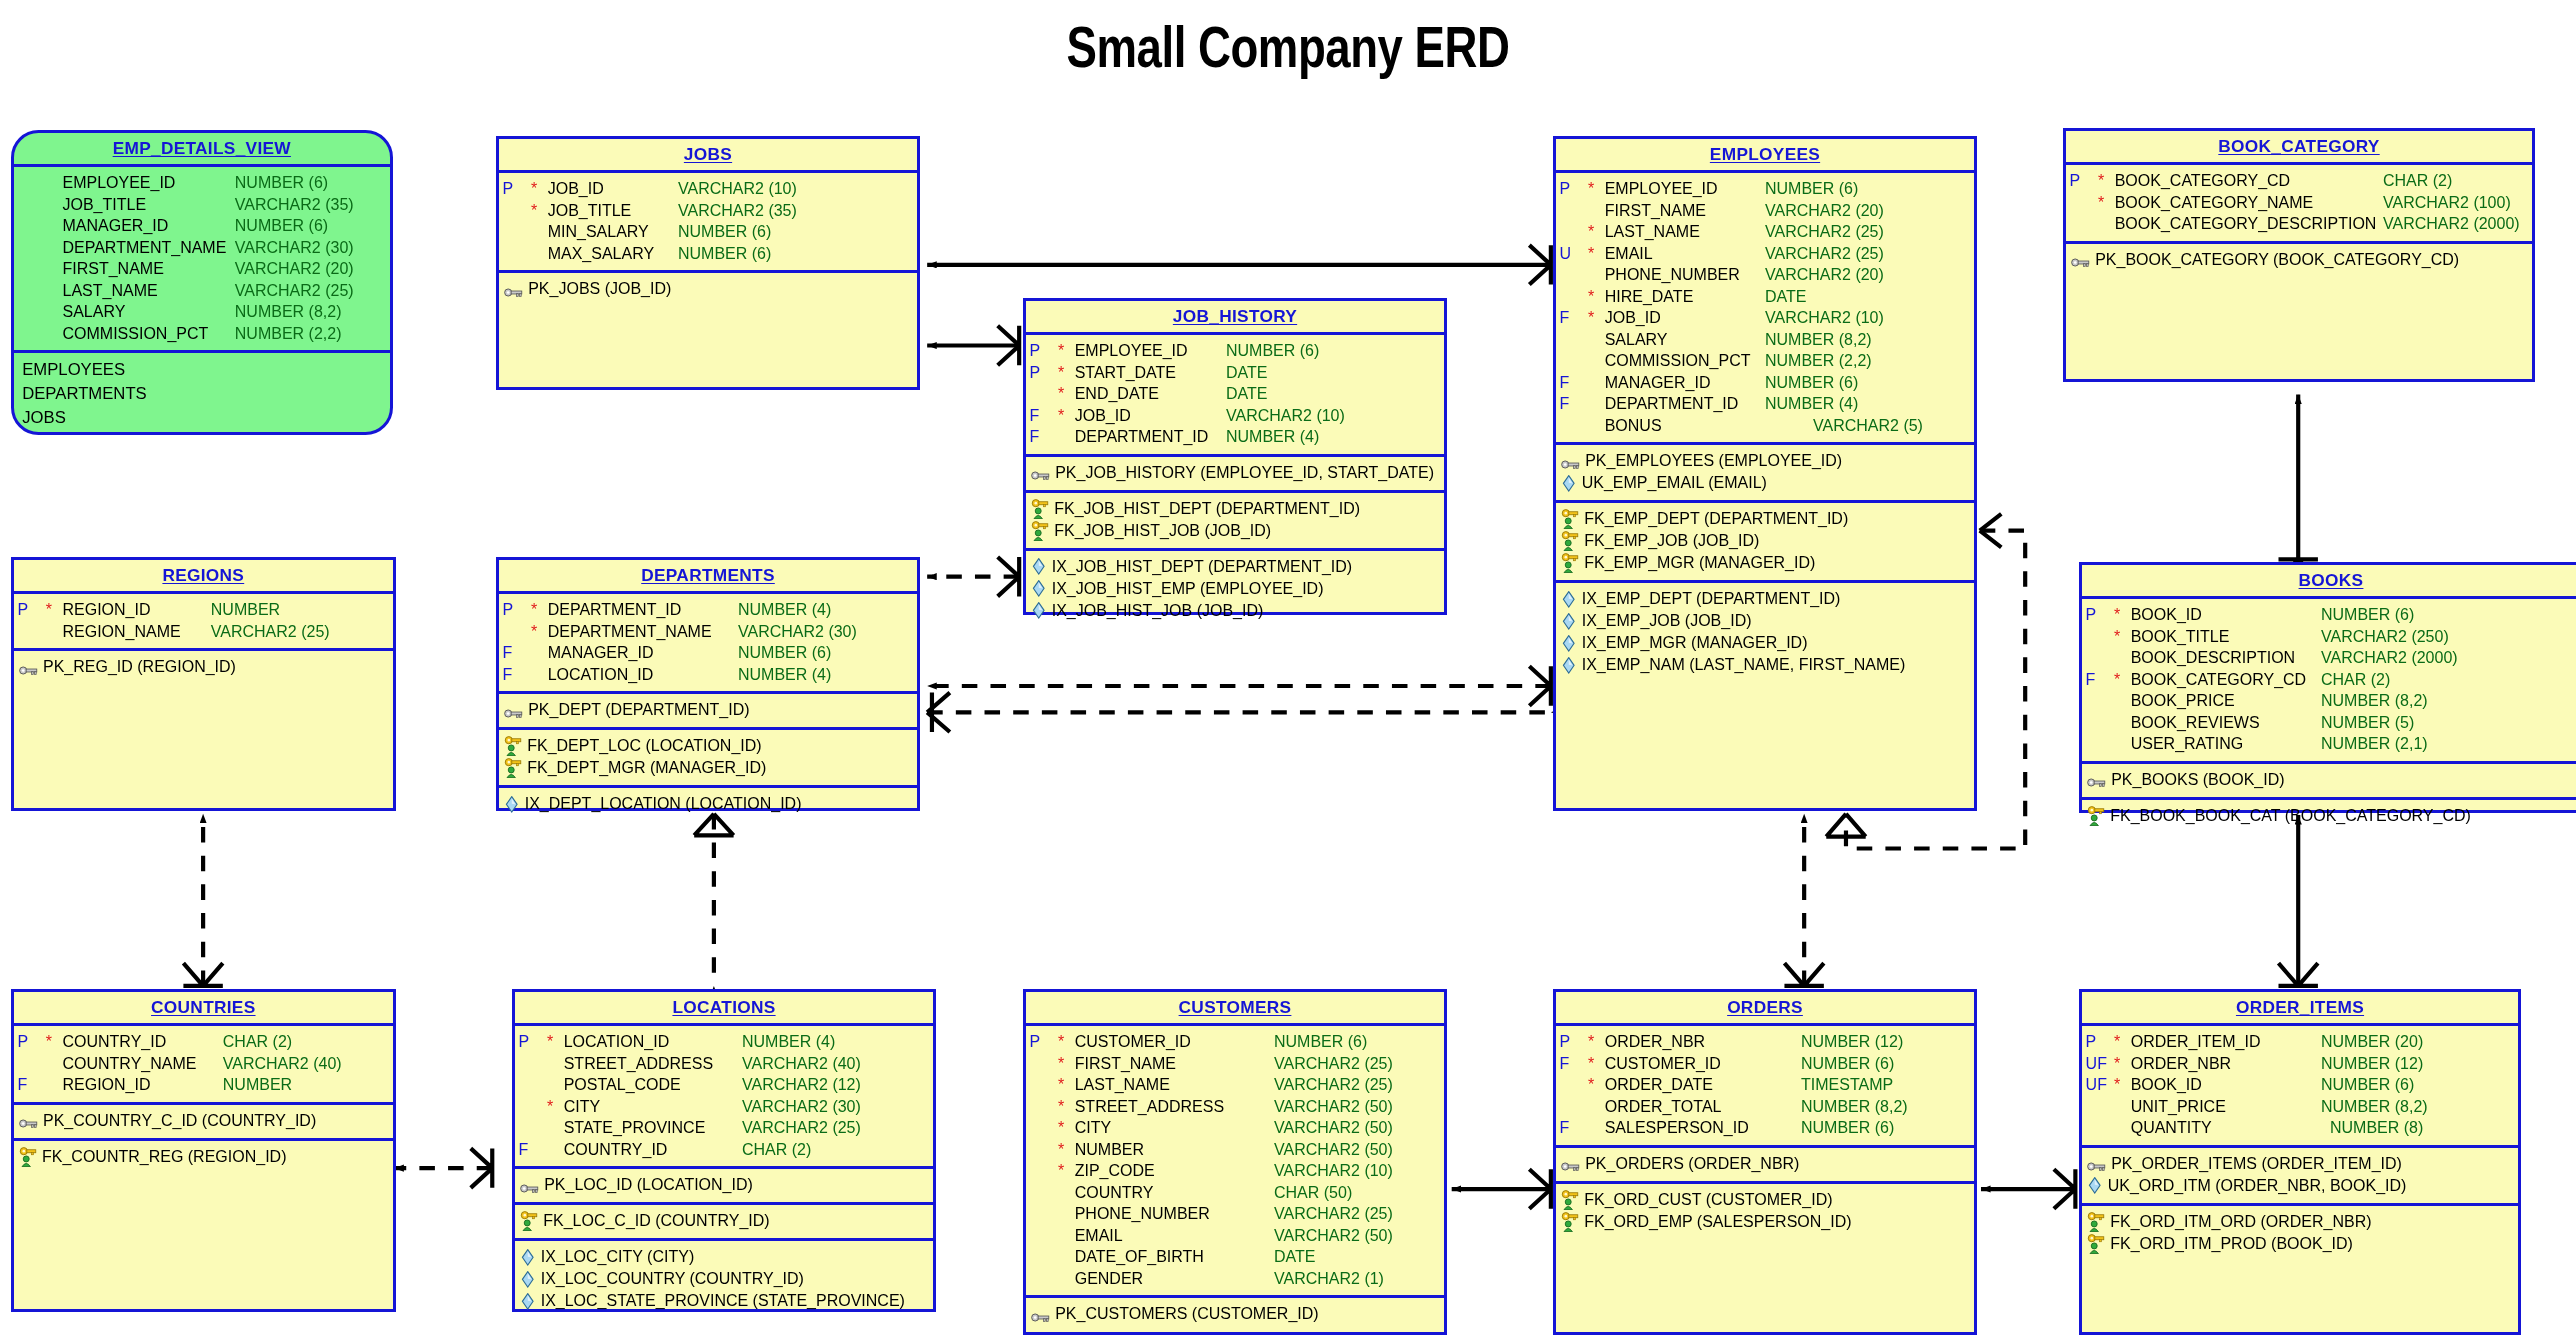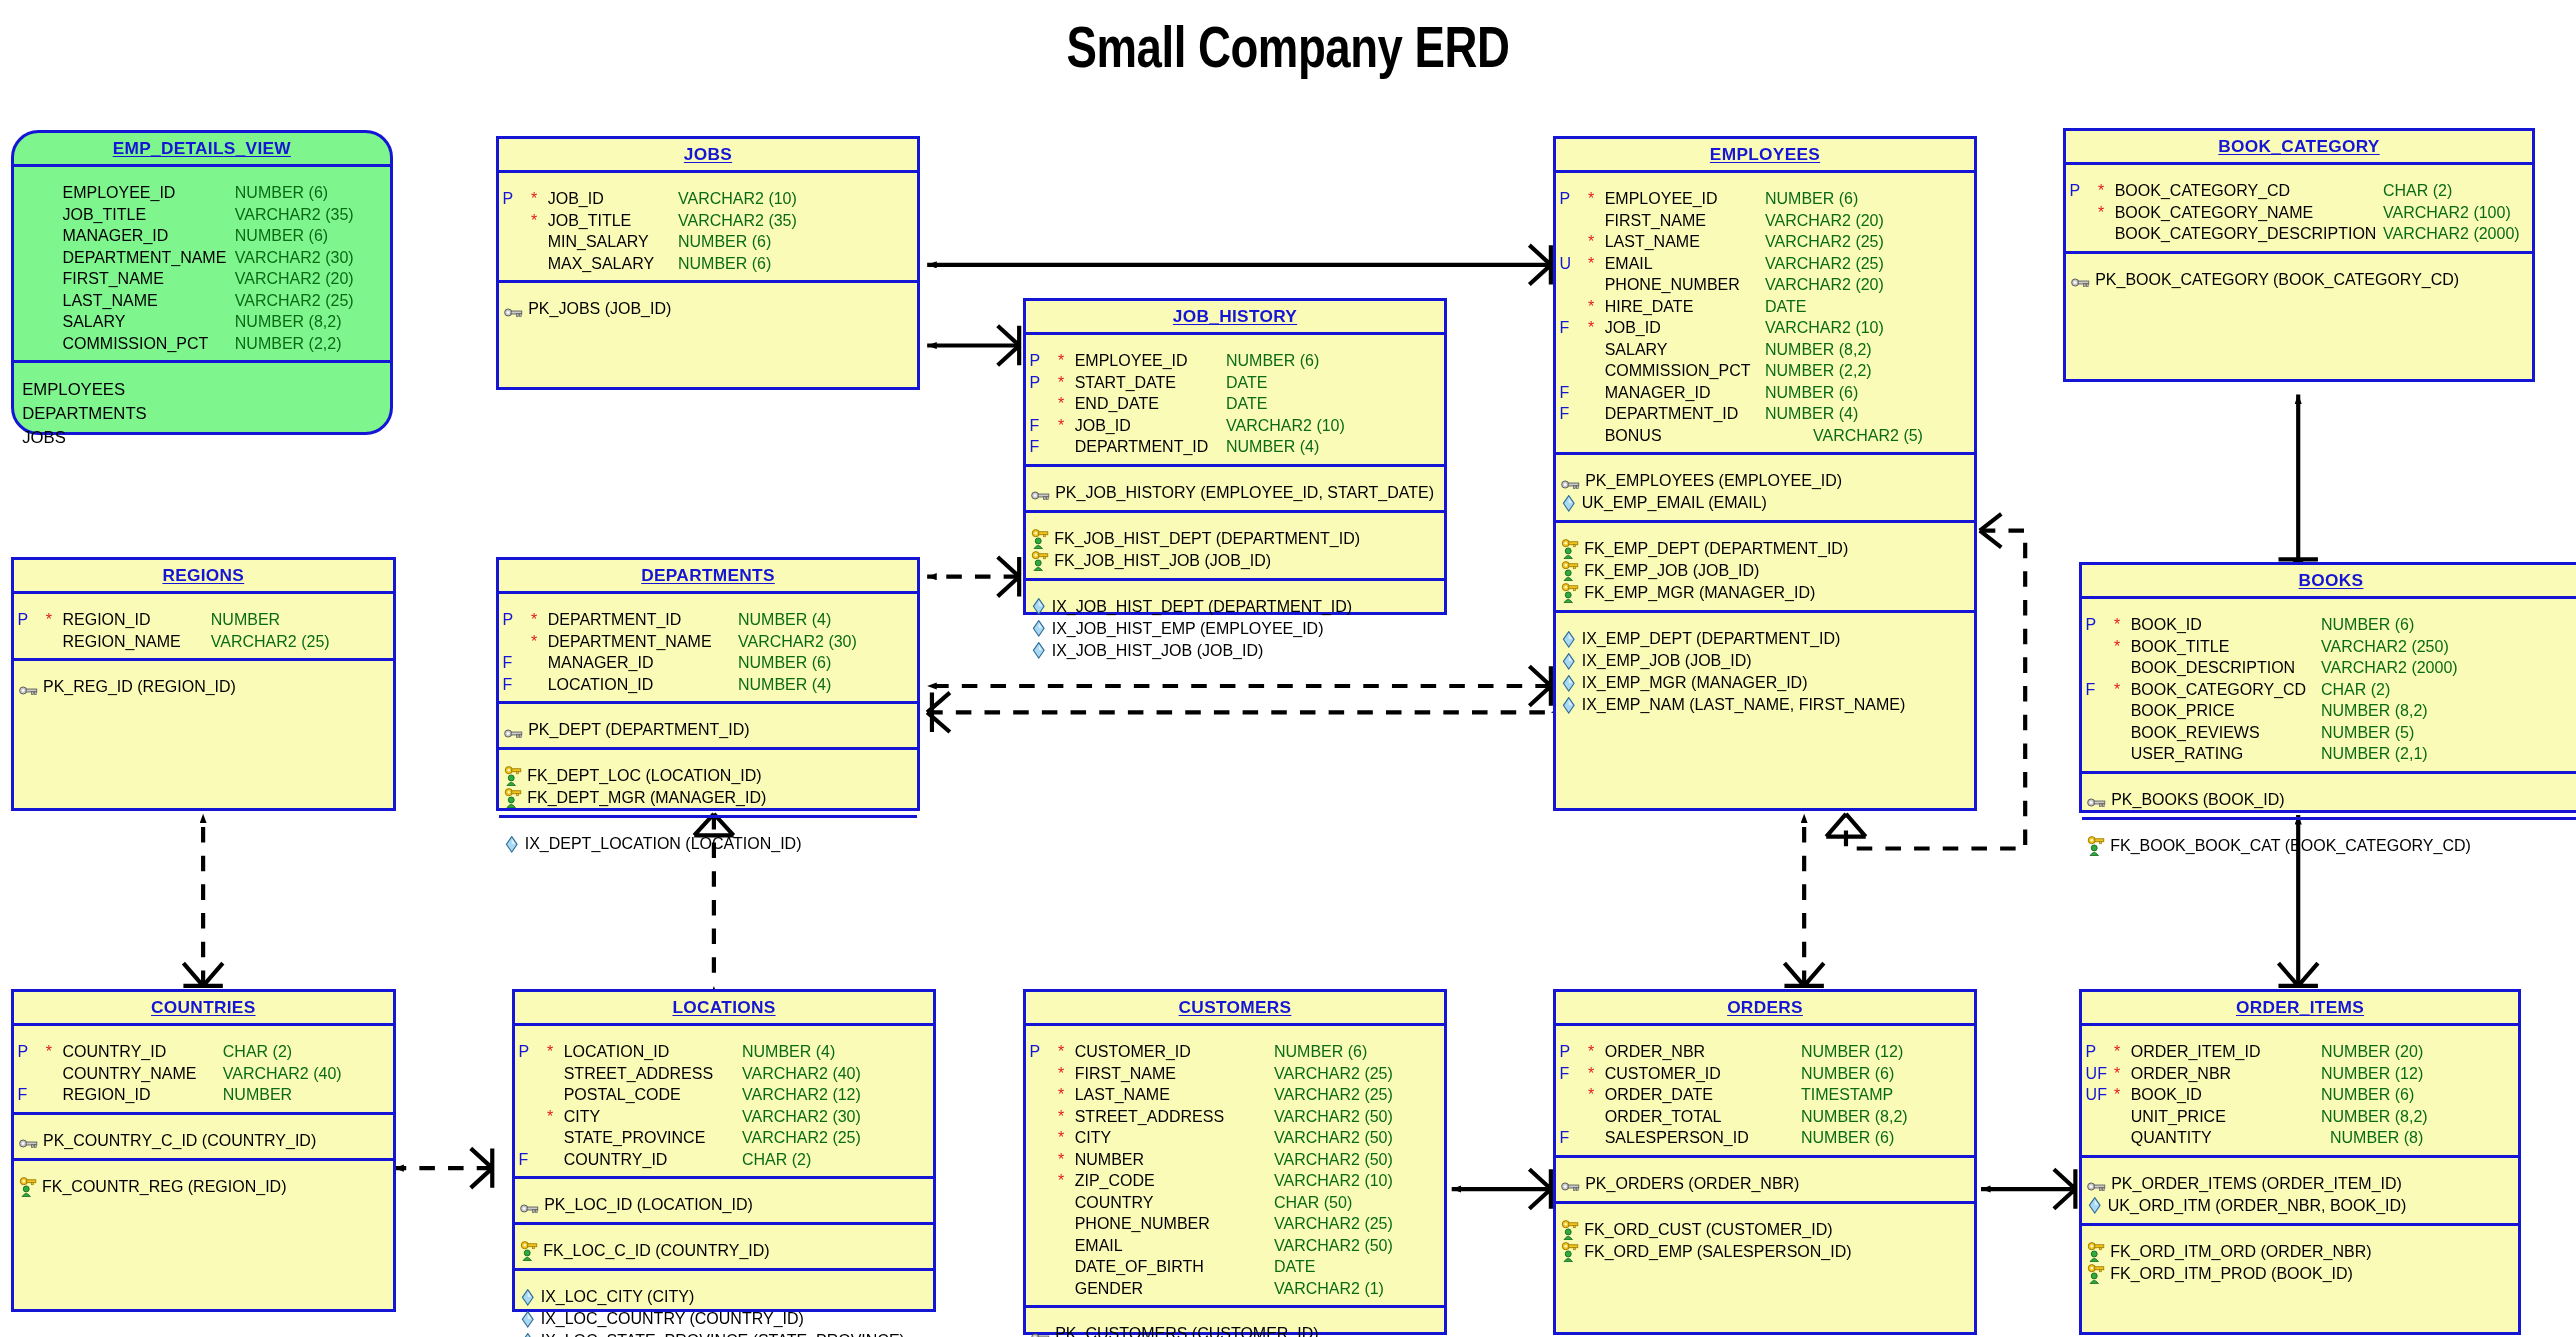--- a/index.html
+++ b/index.html
@@ -35,21 +35,21 @@
     text-align:center;
     font-weight:bold;
     color:#1515d6;
     font-size:17.3px;
     letter-spacing:0.3px;
     padding:4.8px 0 5.4px 0;
     border-bottom:3px solid #1515d6;
     text-decoration:underline;
     text-underline-offset:2.4px;
   }
-  .sect{border-bottom:3px solid #1515d6;padding:15px 0 6px 0;}
+  .sect{border-bottom:3px solid #1515d6;padding:5px 0 6px 0;}
   .sect:last-child{border-bottom:none;}
   .sect.flex-fill{flex:1 1 auto;}
 
   
   .attr{
     display:flex;align-items:baseline;
     line-height:21.5px;height:21.5px;white-space:nowrap;
   }
   .attr .key{
     width:32px;flex:0 0 32px;padding-left:3.6px;

